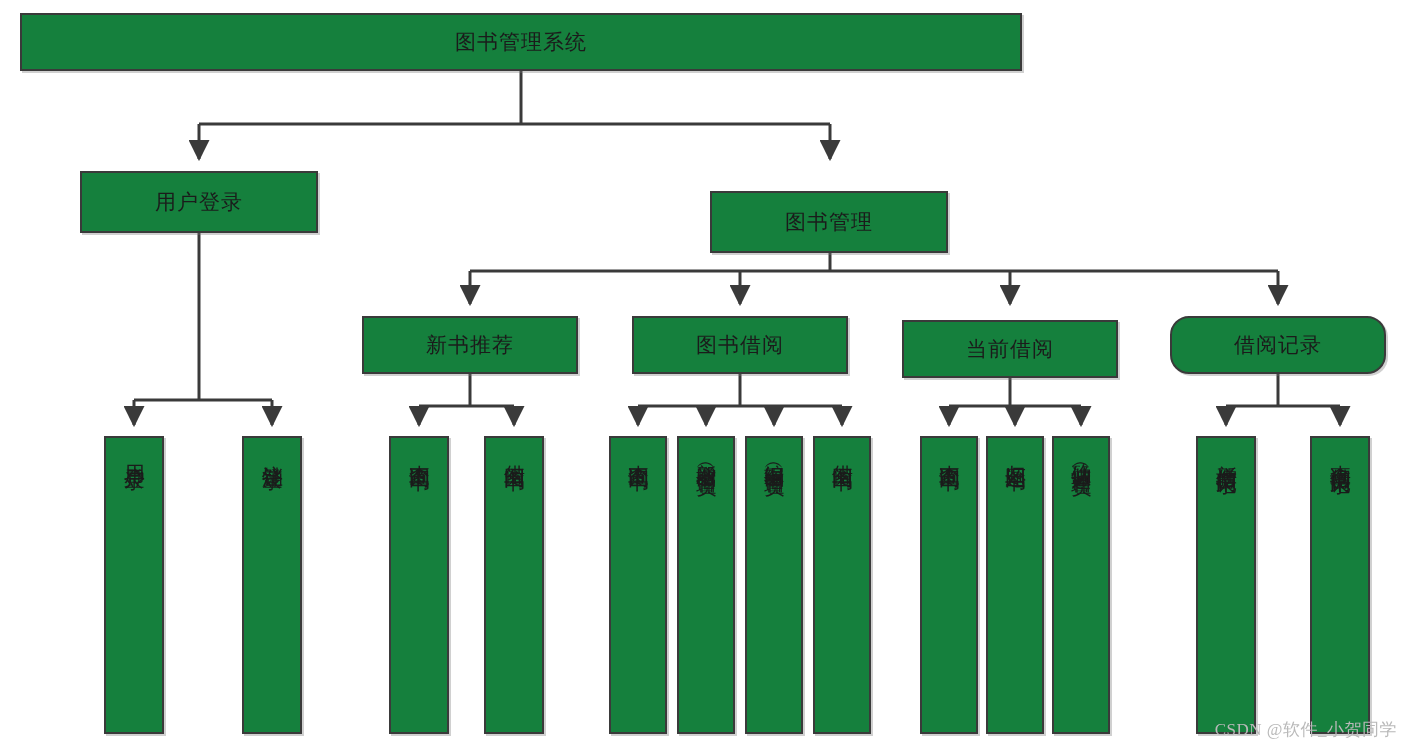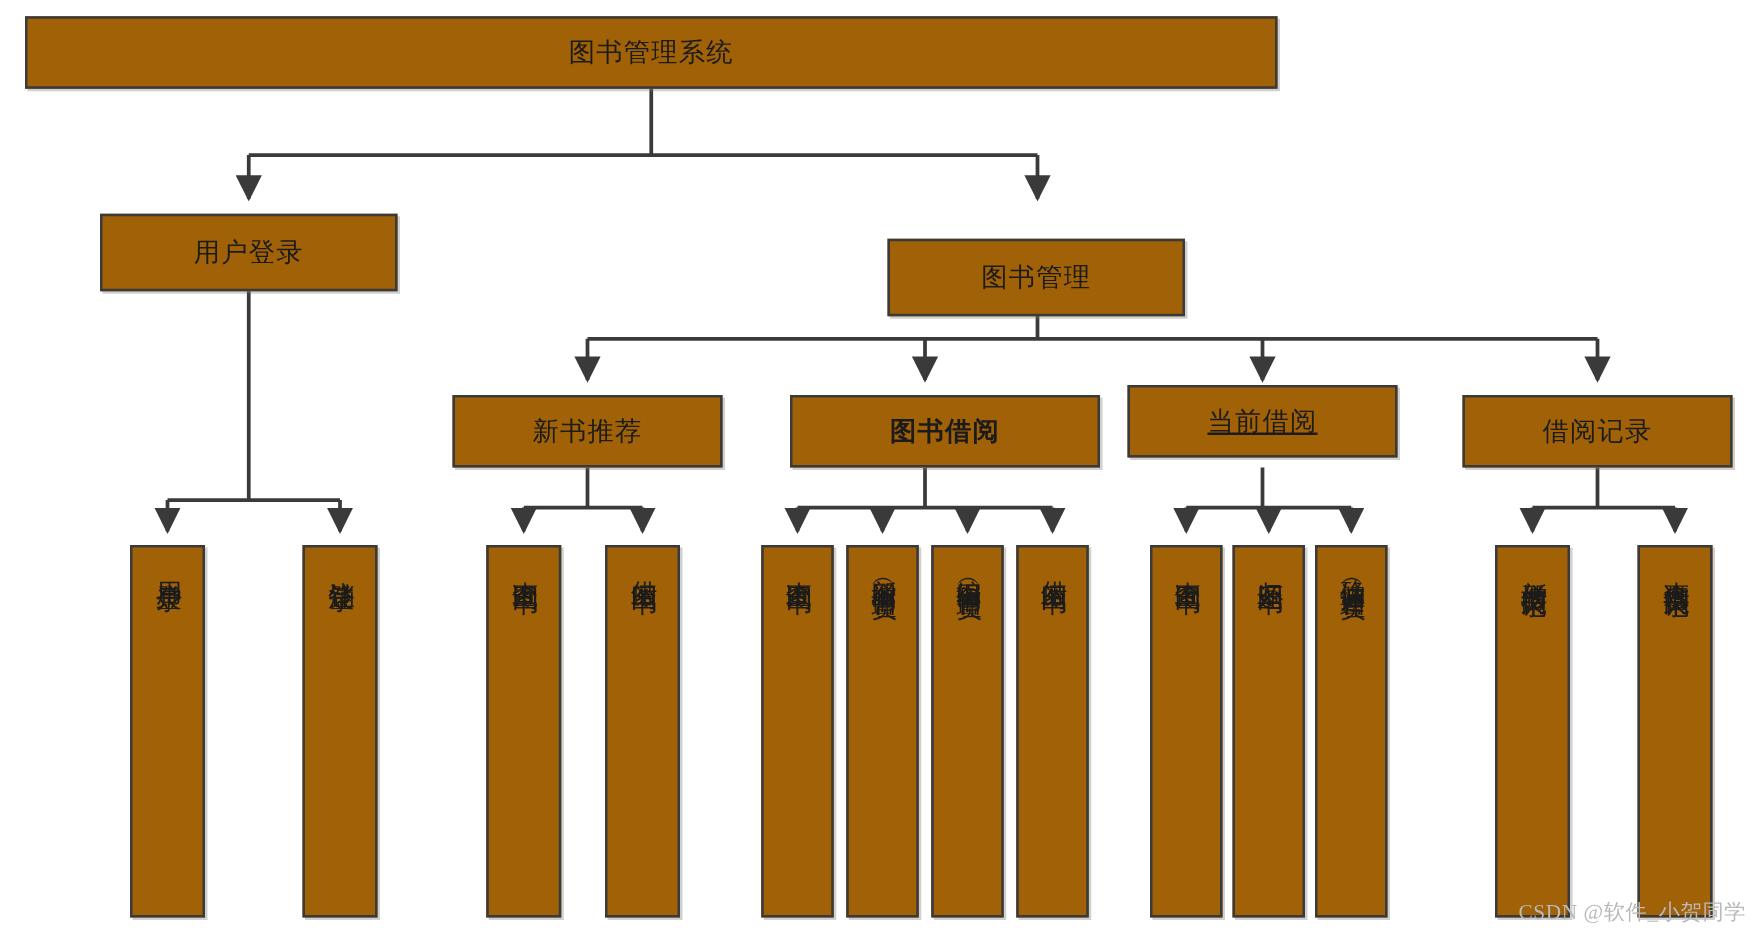--- a/index.html
+++ b/index.html
@@ -21,21 +21,21 @@
     position: absolute;
     left: 0;
     top: 0;
     width: 1405px;
     height: 747px;
     pointer-events: none;
   }
   .node {
     position: absolute;
     box-sizing: border-box;
-    background: #a16207;
+    background: #15803d;
     border: 2.5px solid #3a3a3a;
     box-shadow: 2px 2px 0 0 rgba(120,120,120,0.35);
     display: flex;
     align-items: center;
     justify-content: center;
     color: #1b1b1b;
     z-index: 2;
   }
   .node.horiz {
     font-size: 21px;
@@ -131,27 +131,27 @@
   <div class="node horiz" id="node-l2-0" style="left: 80px; top: 171px; width: 238px; height: 62px;">
     <span>用户登录</span>
   </div>
   <div class="node horiz" id="node-l2-1" style="left: 710px; top: 171px; width: 238px; height: 62px; margin-top: 20px;">
     <span>图书管理</span>
   </div>
 
   <div class="node horiz" id="node-l3-0" style="left: 362px; top: 316px; width: 216px; height: 58px;">
     <span>新书推荐</span>
   </div>
-  <div class="node horiz" id="node-l3-1" style="left: 632px; top: 316px; width: 248px; height: 58px; font-weight: bold;">
+  <div class="node horiz" id="node-l3-1" style="left: 632px; top: 316px; width: 216px; height: 58px;">
     <span>图书借阅</span>
   </div>
-  <div class="node horiz" id="node-l3-2" style="left: 902px; top: 308px; width: 216px; height: 58px; text-decoration: underline;">
+  <div class="node horiz" id="node-l3-2" style="left: 902px; top: 320px; width: 216px; height: 58px;">
     <span>当前借阅</span>
   </div>
-  <div class="node horiz" id="node-l3-3" style="left: 1170px; top: 316px; width: 216px; height: 58px;">
+  <div class="node horiz" id="node-l3-3" style="left: 1170px; top: 316px; width: 216px; height: 58px; border-radius: 19px;">
     <span>借阅记录</span>
   </div>
 
   <div class="node vert" id="node-leaf-0" style="left: 104px; top: 436px; width: 60px; height: 298px;">
     <span class="vlabel">用户登录</span>
   </div>
   <div class="node vert" id="node-leaf-1" style="left: 242px; top: 436px; width: 60px; height: 298px;">
     <span class="vlabel">注销登录</span>
   </div>
   <div class="node vert" id="node-leaf-2" style="left: 389px; top: 436px; width: 60px; height: 298px;">

